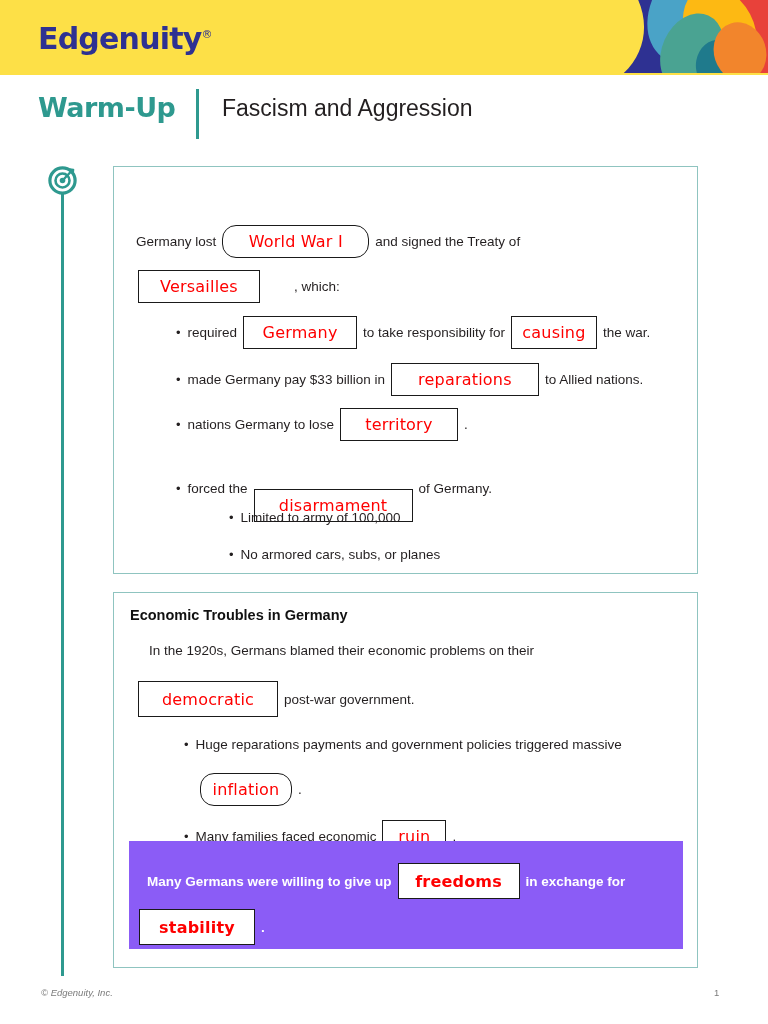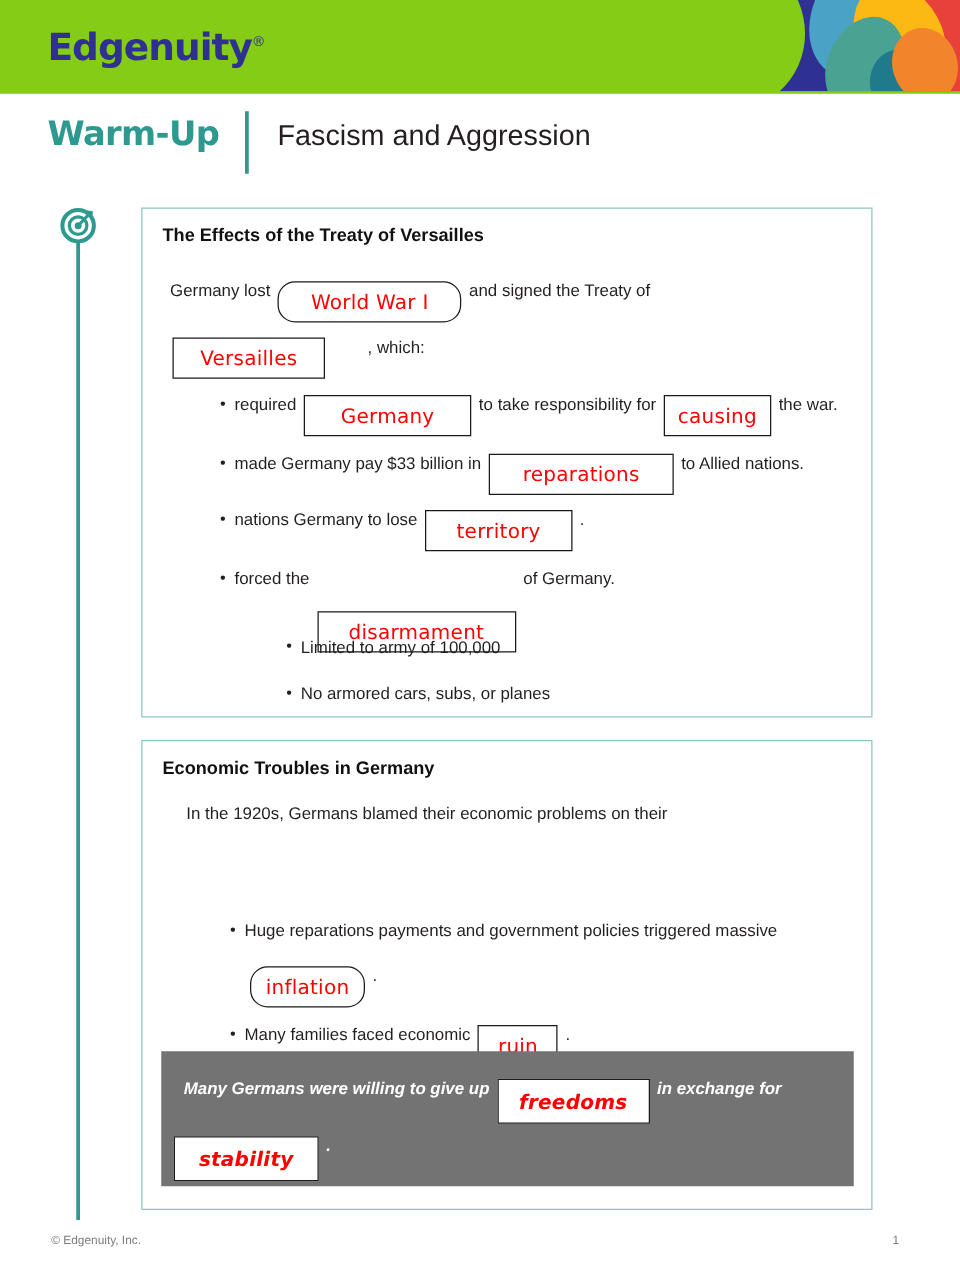--- a/index.html
+++ b/index.html
@@ -8,21 +8,21 @@
     width: 768px; height: 1024px;
     background: #ffffff;
     font-family: "Liberation Sans", sans-serif;
     overflow: hidden;
   }
 
   
   .header-bar {
     position: absolute; top: 0; left: 0;
     width: 768px; height: 75px;
-    background: #84cc16;
+    background: #fde047;
     overflow: hidden;
   }
   .brand-logo {
     position: absolute; left: 38px; top: 21px;
     font-family: "DejaVu Sans", sans-serif;
     font-size: 30px; font-weight: bold;
     color: #2e3192;
     letter-spacing: -0.8px;
   }
   .brand-tm {
@@ -84,21 +84,21 @@
   #box-economic { left: 113px; top: 592px; width: 585px; height: 376px; padding-left: 22px; }
 
   .box-heading {
     position: absolute; left: 16px; top: 14px;
     font-size: 14.5px; font-weight: bold; color: #111111;
     font-family: "Liberation Sans", sans-serif;
   }
 
   .line {
     position: absolute;
-    display: flex; align-items: flex-start;
+    display: flex; align-items: center;
     font-size: 13.5px; color: #231f20;
     white-space: nowrap;
   }
   .bullet {
     display: inline-block;
     margin-right: 7px;
     font-size: 13px; line-height: 1;
   }
 
   
@@ -115,30 +115,30 @@
     margin: 0 6px;
     letter-spacing: 0.2px;
   }
   .blank.tall { height: 36px; }
 
   
   .callout {
     position: absolute;
     left: 15px; top: 248px;
     width: 554px; height: 108px;
-    background: #737373;
+    background: #8b5cf6;
     color: #ffffff;
-    font-size: 13.5px; font-weight: bold; font-style: italic;
+    font-size: 13.5px; font-weight: bold;
   }
   .callout .line { color: #ffffff; font-weight: bold; }
 
   
   .footer-copyright {
     position: absolute; left: 41px; top: 987px;
-    font-size: 9.5px; color: #7b7b7b;
+    font-size: 9.5px; color: #7b7b7b; font-style: italic;
   }
   .footer-pagenum {
     position: absolute; left: 714px; top: 987px;
     font-size: 9.5px; color: #7b7b7b;
   }
 </style>
 </head>
 <body>
 
 <div class="header-bar">
@@ -178,37 +178,36 @@
       <circle cx="14.5" cy="14.5" r="12.6" fill="none" stroke="#2e998f" stroke-width="3.2"></circle>
       <circle cx="14.5" cy="14.5" r="7" fill="none" stroke="#2e998f" stroke-width="2.6"></circle>
       <circle cx="14.5" cy="14.5" r="2.8" fill="#2e998f"></circle>
       <path d="M14.5 14.5 L24 4.5" stroke="#2e998f" stroke-width="2.4" stroke-linecap="round"></path>
       <path d="M21.6 3.2 L25.4 3.6 L25.0 7.4" fill="none" stroke="#2e998f" stroke-width="1.8" stroke-linejoin="round"></path>
     </svg>
   </div>
 </div>
 
 <div class="content-box" id="box-effects">
-  <div class="box-heading">The Effects of the Treaty of Versailles</div>
 
   <div class="line" style="left:22px; top:58px;">
     <span>Germany lost</span>
     <span class="blank" style="width:147px;border-radius:14px;">World War I</span>
     <span>and signed the Treaty of</span>
   </div>
 
   <div class="line" style="left:24px; top:103px;gap:28px;">
     <span class="blank" style="width:122px; margin-left:0;">Versailles</span>
     <span>, which:</span>
   </div>
 
   <div class="line" style="left:62px; top:149px;">
     <span class="bullet">•</span>
     <span>required</span>
-    <span class="blank" style="width:134px;">Germany</span>
+    <span class="blank" style="width:114px;">Germany</span>
     <span>to take responsibility for</span>
     <span class="blank" style="width:86px;">causing</span>
     <span>the war.</span>
   </div>
 
   <div class="line" style="left:62px; top:196px;">
     <span class="bullet">•</span>
     <span>made Germany pay $33 billion in</span>
     <span class="blank" style="width:148px;">reparations</span>
     <span>to Allied nations.</span>
@@ -239,20 +238,24 @@
   </div>
 </div>
 
 <div class="content-box" id="box-economic">
   <div class="box-heading">Economic Troubles in Germany</div>
 
   <div class="line" style="left:22px; top:50px;margin-left:13px;">
     <span>In the 1920s, Germans blamed their economic problems on their</span>
   </div>
 
+  <div class="line" style="left:24px; top:88px;">
+    <span class="blank tall" style="width:140px; margin-left:0;">democratic</span>
+    <span>post-war government.</span>
+  </div>
 
   <div class="line" style="left:70px; top:144px;">
     <span class="bullet">•</span>
     <span>Huge reparations payments and government policies triggered massive</span>
   </div>
 
   <div class="line" style="left:86px; top:180px;">
     <span class="blank" style="width:92px; margin-left:0;border-radius:14px;">inflation</span>
     <span>.</span>
   </div>

